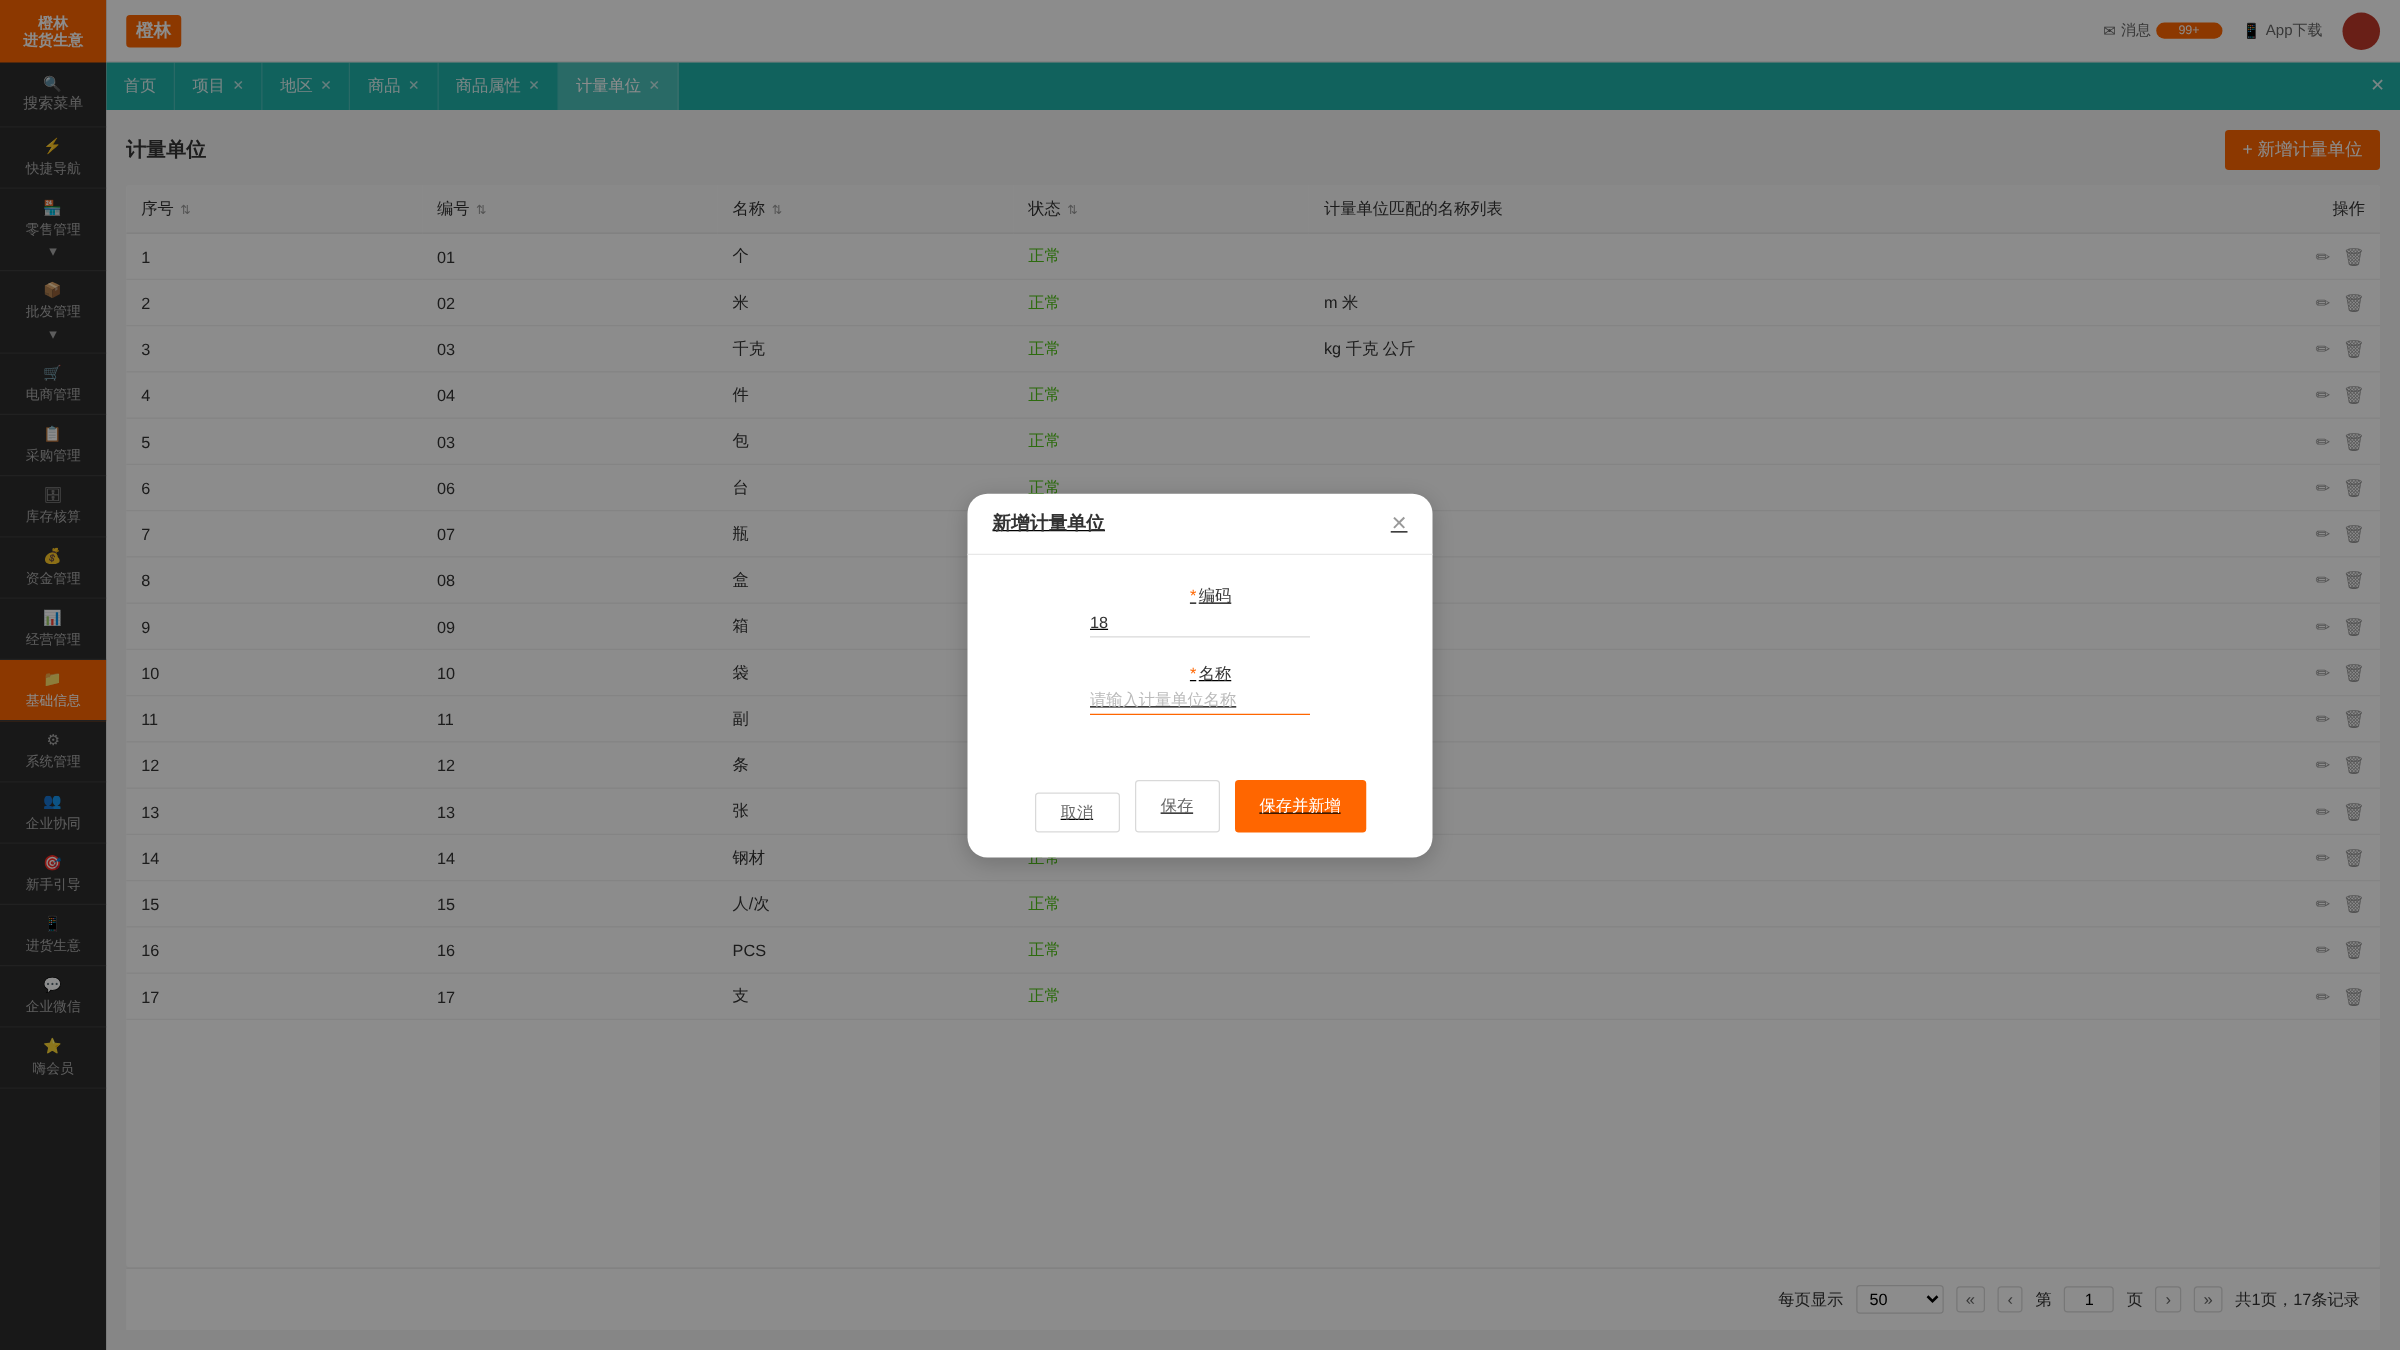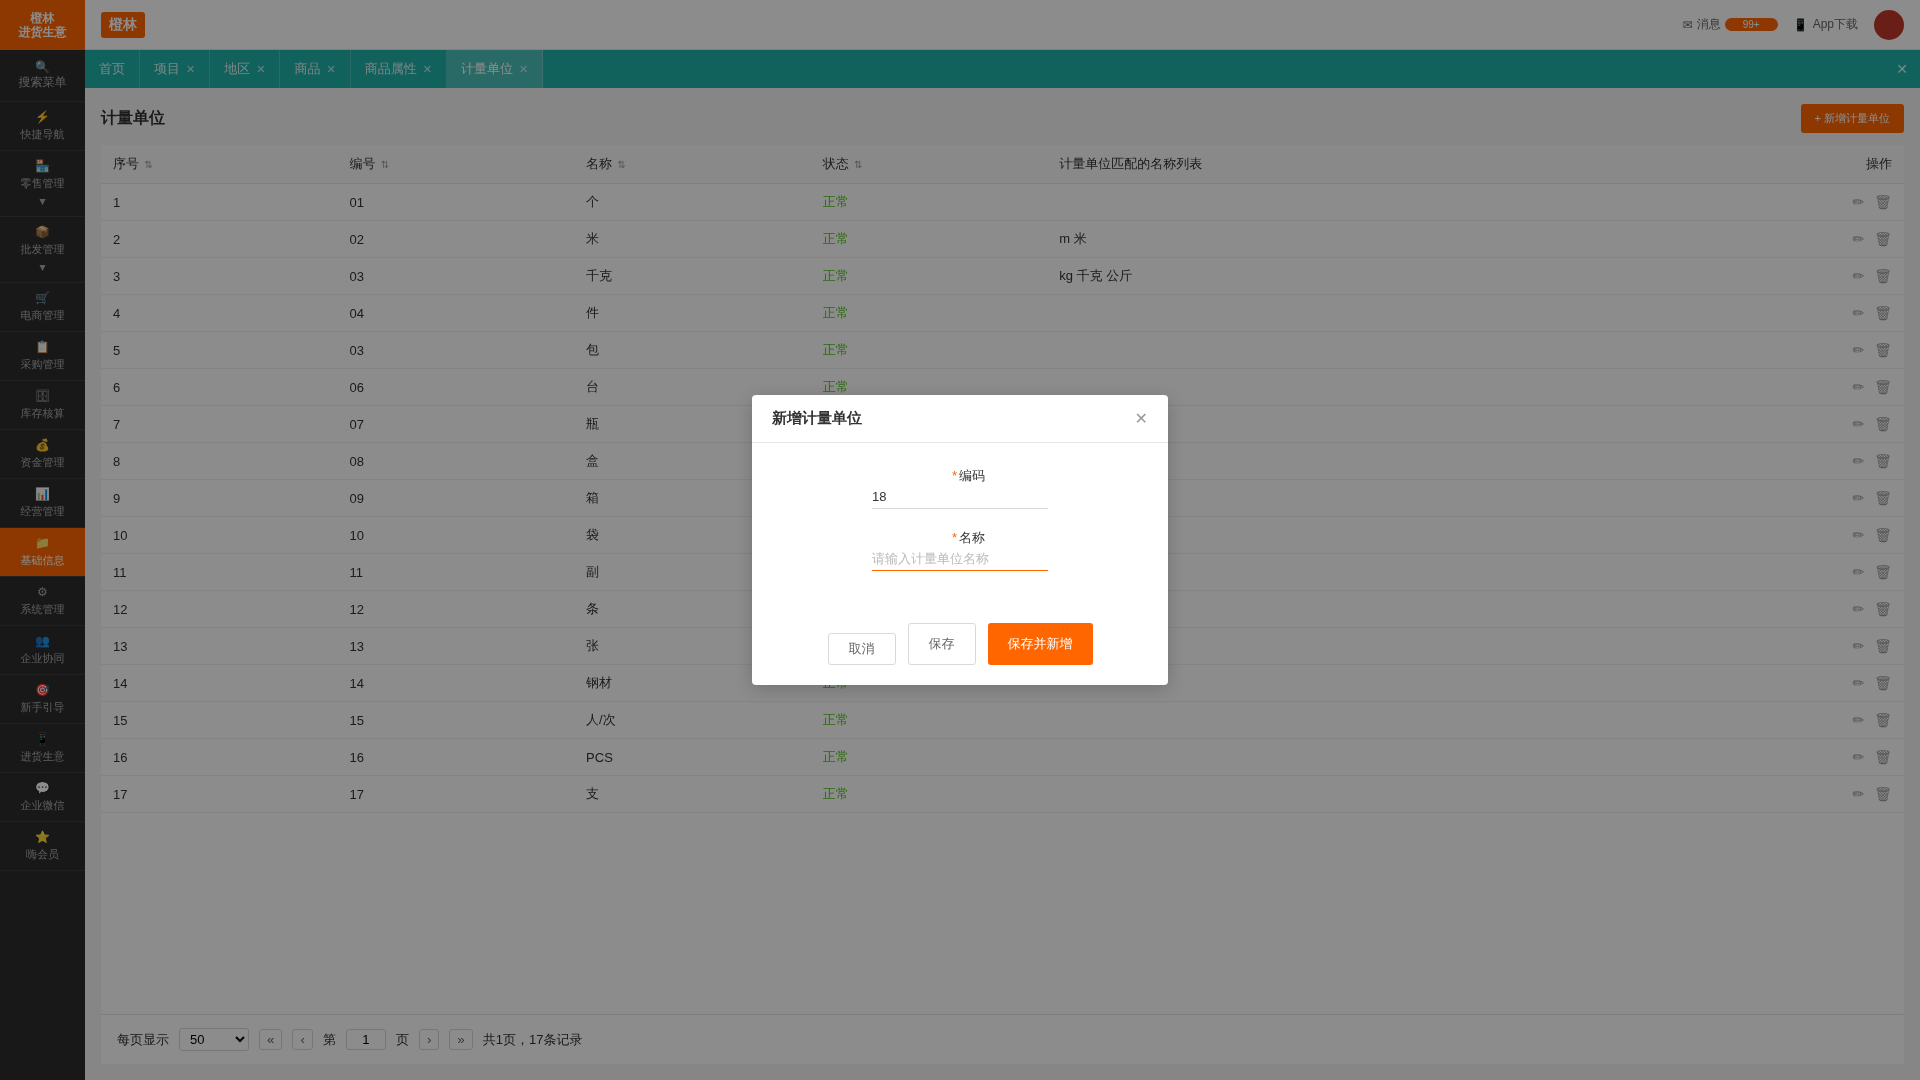--- a/index.html
+++ b/index.html
@@ -185,21 +185,21 @@
       font-weight: bold;
       color: #333;
     }
     .btn-add {
       background: #f60;
       color: white;
       border: none;
       padding: 7px 14px;
       border-radius: 3px;
       cursor: pointer;
-      font-size: 11px;
+      font-size: 14px;
     }
 
     
     .table-container {
       background: white;
       border-radius: 3px;
       overflow: hidden;
       flex: 1;
     }
     table {
@@ -229,21 +229,21 @@
     .status-normal { color: #52c41a; }
     .action-icons { display: flex; gap: 10px; justify-content: flex-end; }
     .action-icon { color: #999; cursor: pointer; font-size: 14px; }
 
     
     .pagination {
       height: 50px;
       background: white;
       display: flex;
       align-items: center;
-      justify-content: flex-start;
+      justify-content: flex-end;
       padding: 0 16px;
       gap: 10px;
       border-top: 1px solid #e8e8e8;
       font-size: 13px;
       color: #333;
       flex-shrink: 0;
     }
     .page-size-select {
       border: 1px solid #d9d9d9;
       padding: 2px 20px 2px 6px;
@@ -276,23 +276,24 @@
       background: rgba(0,0,0,0.45);
       z-index: 100;
       display: flex;
       align-items: center;
       justify-content: center;
     }
 
     
     .dialog {
       background: white;
-      border-radius: 4px;
-      width: 416px;
+      border-radius: 16px;
+      width: 372px;
       box-shadow: 0 4px 20px rgba(0,0,0,0.2);
+      text-decoration: underline;
     }
     .dialog-header {
       display: flex;
       justify-content: space-between;
       align-items: center;
       padding: 14px 20px;
       border-bottom: 1px solid #e8e8e8;
     }
     .dialog-title {
       font-size: 15px;

